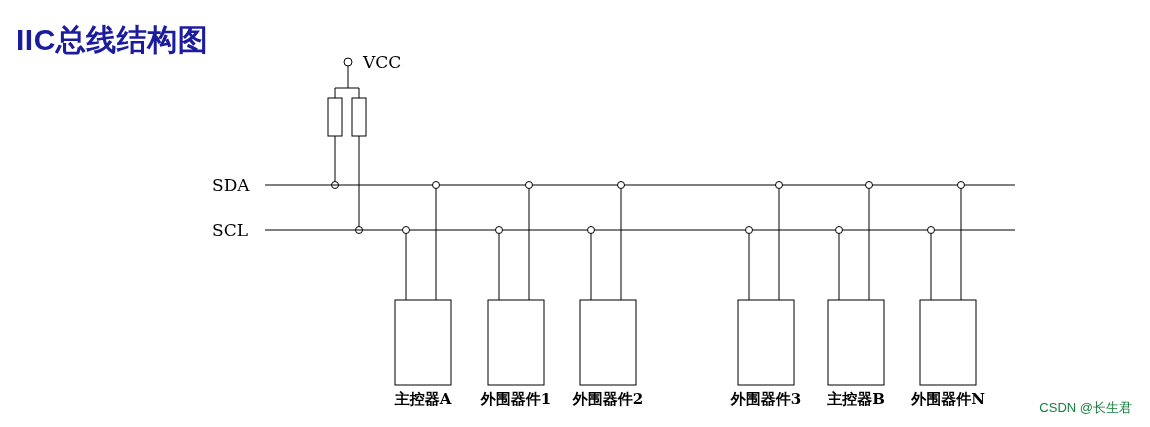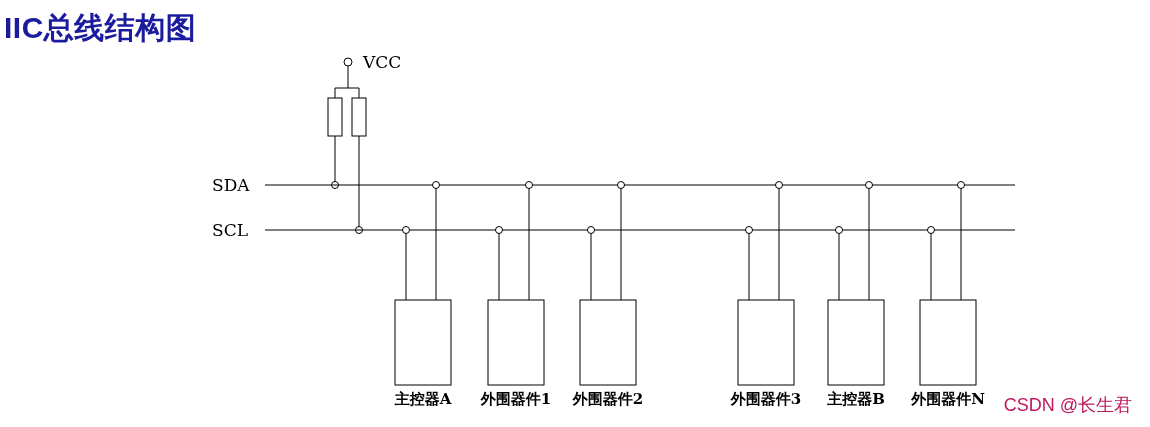--- a/index.html
+++ b/index.html
@@ -12,21 +12,21 @@
     position: relative;
     width: 1150px;
     height: 427px;
     background: #ffffff;
     overflow: hidden;
   }
   .title {
     position: absolute;
     top: 8px;
     left: 4px;
-    margin: 0;
+    margin: 12px;
     font-size: 30px;
     font-weight: bold;
     color: #1b1b9e;
     font-family: "Liberation Sans", sans-serif;
     letter-spacing: 0.5px;
   }
   .diagram-svg {
     position: absolute;
     top: 0;
     left: 0;
@@ -62,22 +62,22 @@
     font-family: "DejaVu Serif", serif;
     font-size: 15px;
     font-weight: bold;
     fill: #000000;
     text-anchor: middle;
   }
   .watermark {
     position: absolute;
     right: 18px;
     bottom: 10px;
-    font-size: 18px;
-    color: #be185d;
+    font-size: 13px;
+    color: #15803d;
     font-family: "Liberation Sans", sans-serif;
   }
 </style>
 </head>
 <body>
 
 <div class="page">
 
   <h1 class="title">IIC总线结构图</h1>
 

